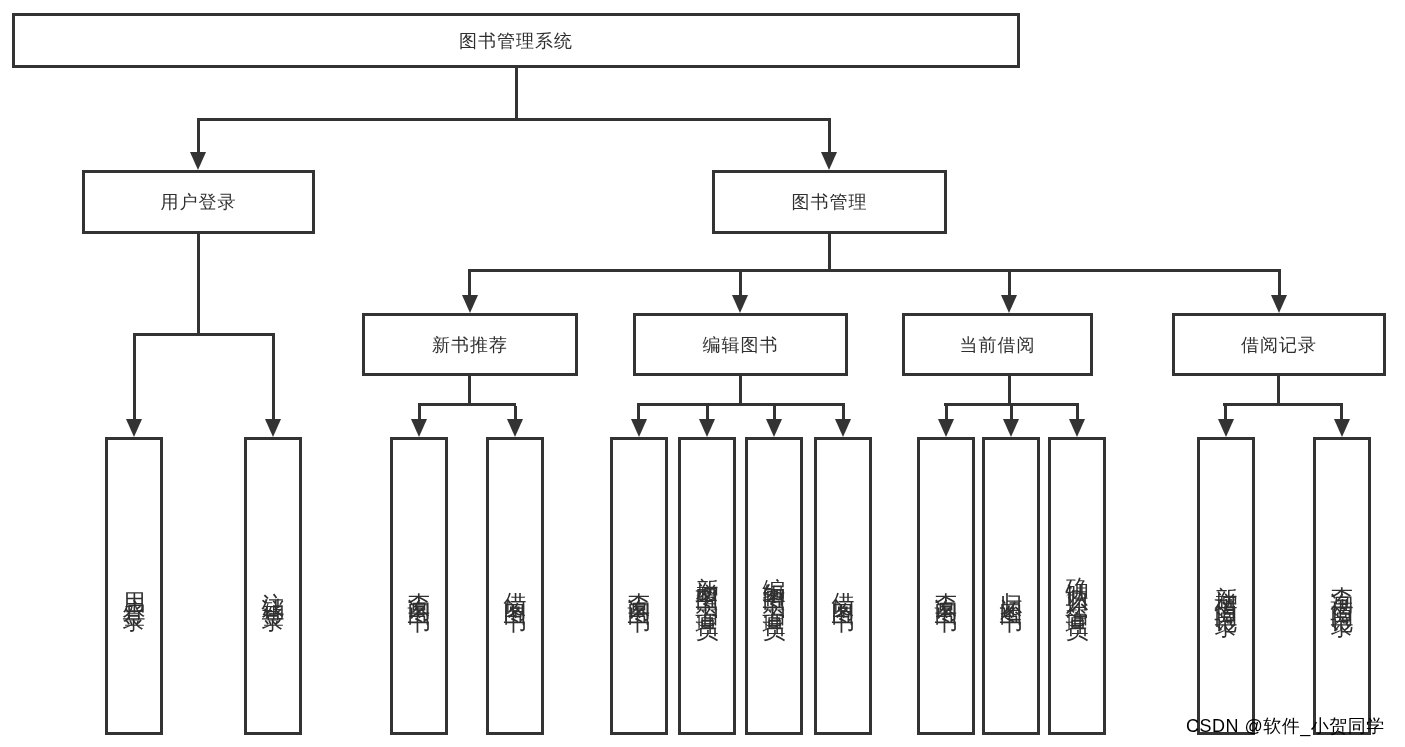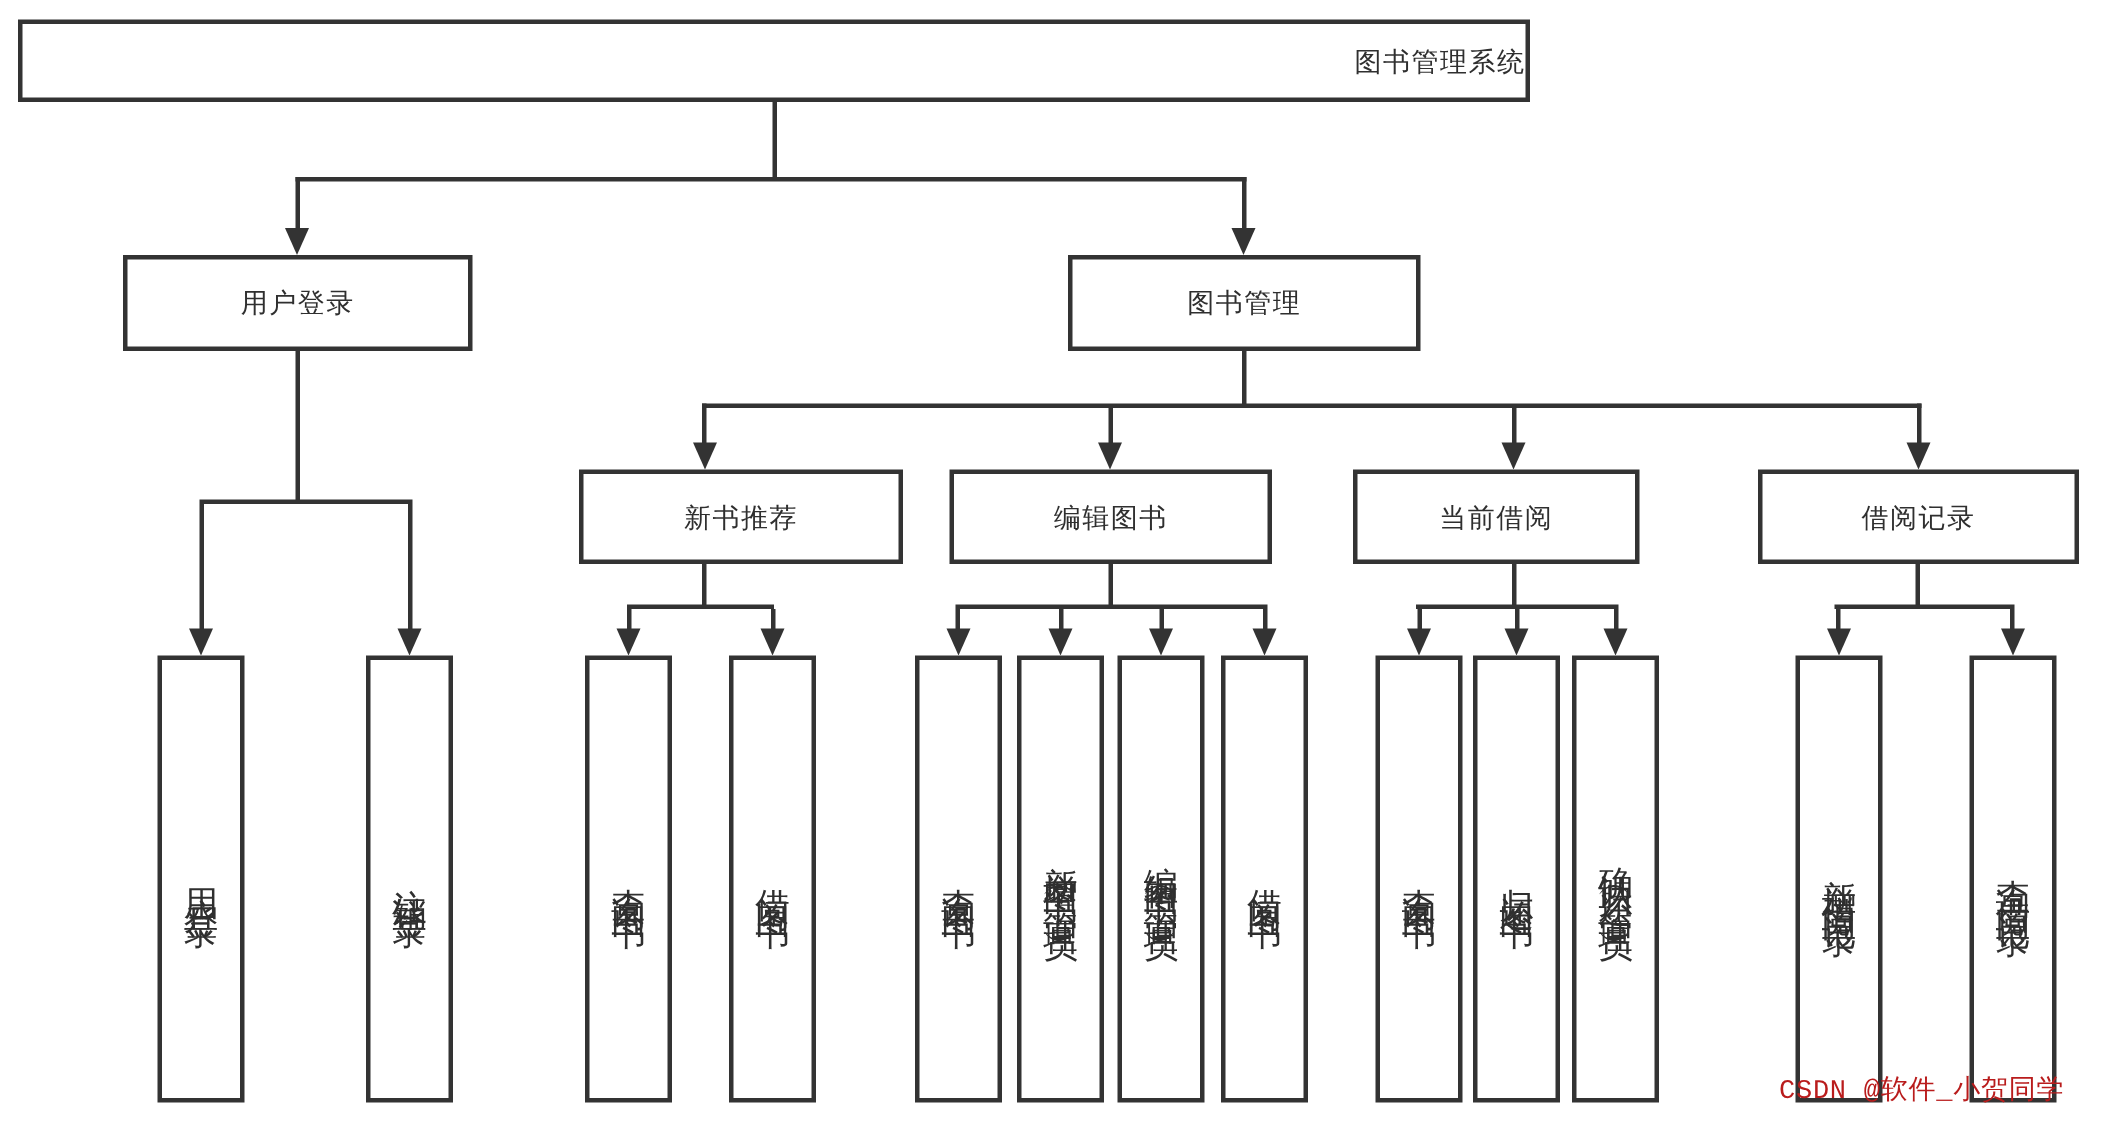--- a/index.html
+++ b/index.html
@@ -44,33 +44,32 @@
     height: 0;
     border-left: 8px solid transparent;
     border-right: 8px solid transparent;
     border-top: 18px solid #333333;
   }
   .watermark {
     position: absolute;
     left: 1186px;
     top: 714px;
     font-size: 18px;
-    color: #b91c1c;
+    color: #000000;
     letter-spacing: 0.5px;
     white-space: nowrap;
     z-index: 5;
-    font-family: Liberation Mono, monospace;
   }
 </style>
 </head>
 <body>
 
 <div id="canvas">
 
-  <div class="node h" style="left:12px; top:13px; width:1008px; height:55px;justify-content:flex-end;">
+  <div class="node h" style="left:12px; top:13px; width:1008px; height:55px;">
     <span>图书管理系统</span>
   </div>
 
   <div class="vline" style="left:515px; top:68px; height:50px;"></div>
   <div class="hline" style="left:197px; top:118px; width:634px;"></div>
   <div class="vline" style="left:197px; top:118px; height:36px;"></div>
   <div class="arrow" style="left:190px; top:152px;"></div>
   <div class="vline" style="left:828px; top:118px; height:36px;"></div>
   <div class="arrow" style="left:821px; top:152px;"></div>
 
@@ -92,21 +91,21 @@
   <div class="hline" style="left:468px; top:269px; width:813px;"></div>
   <div class="vline" style="left:468px; top:269px; height:28px;"></div>
   <div class="arrow" style="left:462px; top:295px;"></div>
   <div class="vline" style="left:739px; top:272px; height:26px;"></div>
   <div class="arrow" style="left:732px; top:295px;"></div>
   <div class="vline" style="left:1008px; top:272px; height:26px;"></div>
   <div class="arrow" style="left:1001px; top:295px;"></div>
   <div class="vline" style="left:1278px; top:269px; height:28px;"></div>
   <div class="arrow" style="left:1271px; top:295px;"></div>
 
-  <div class="node h" style="left:362px; top:313px; width:216px; height:63px;margin-left:24px;">
+  <div class="node h" style="left:362px; top:313px; width:216px; height:63px;">
     <span>新书推荐</span>
   </div>
   <div class="node h" style="left:633px; top:313px; width:215px; height:63px;">
     <span>编辑图书</span>
   </div>
   <div class="node h" style="left:902px; top:313px; width:191px; height:63px;text-align:right;">
     <span>当前借阅</span>
   </div>
   <div class="node h" style="left:1172px; top:313px; width:214px; height:63px;text-align:center;">
     <span>借阅记录</span>

